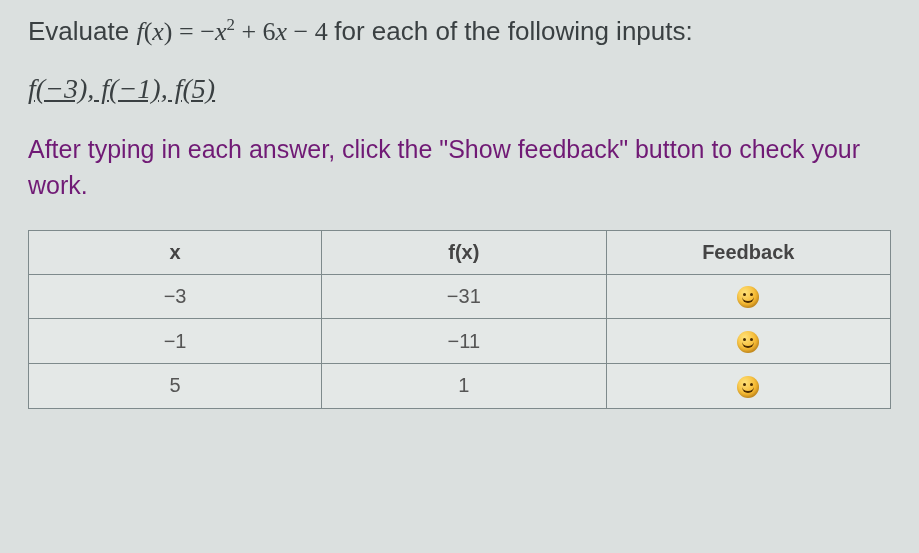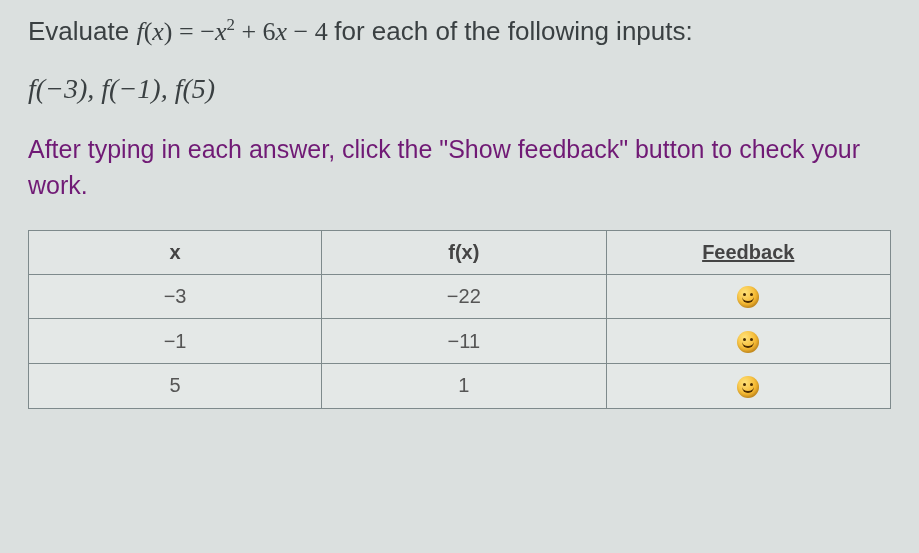--- a/index.html
+++ b/index.html
@@ -20,20 +20,21 @@
     margin-bottom: 22px;
   }
   .math { font-family: "Times New Roman", serif; font-style: italic; }
   .math .paren, .math .op, .math .num { font-style: normal; }
   .sup { font-size: 0.65em; vertical-align: super; font-style: normal; }
   .inputs-line {
     font-family: "Times New Roman", serif;
     font-style: italic;
     font-size: 28px;
     margin-bottom: 26px;
+    text-decoration: underline;
   }
   .instructions {
     font-size: 25px;
     line-height: 1.45;
     margin-bottom: 26px;
     color: #701a75;
   }
   table.eval {
     border-collapse: collapse;
     width: 100%;
@@ -50,21 +51,21 @@
     color: #444;
     background: #e2e6e5;
   }
   table.eval td {
     font-size: 20px;
     color: #555;
     background: #e4e8e7;
   }
   .col-x { width: 34%; }
   .col-fx { width: 33%; margin-top: 8px; }
-  .col-fb { width: 33%; text-decoration: underline; }
+  .col-fb { width: 33%; }
   .fx-header { font-family: Arial, sans-serif; }
   .emoji {
     display: inline-block;
     width: 22px; height: 22px;
     border-radius: 50%;
     background: radial-gradient(circle at 35% 30%, #ffe27a 0%, #f5b831 55%, #e29318 100%);
     position: relative;
     vertical-align: middle;
     box-shadow: inset -1px -2px 3px rgba(0,0,0,0.2);
   }
@@ -109,21 +110,21 @@
     <thead>
       <tr>
         <th class="col-x">x</th>
         <th class="col-fx fx-header">f(x)</th>
         <th class="col-fb">Feedback</th>
       </tr>
     </thead>
     <tbody>
       <tr>
         <td class="x-cell">−3</td>
-        <td>−22</td>
+        <td>−31</td>
         <td><span class="emoji"><span class="mouth"></span></span></td>
       </tr>
       <tr>
         <td class="x-cell">−1</td>
         <td>−11</td>
         <td><span class="emoji"><span class="mouth"></span></span></td>
       </tr>
       <tr>
         <td class="x-cell">5</td>
         <td>1</td>

